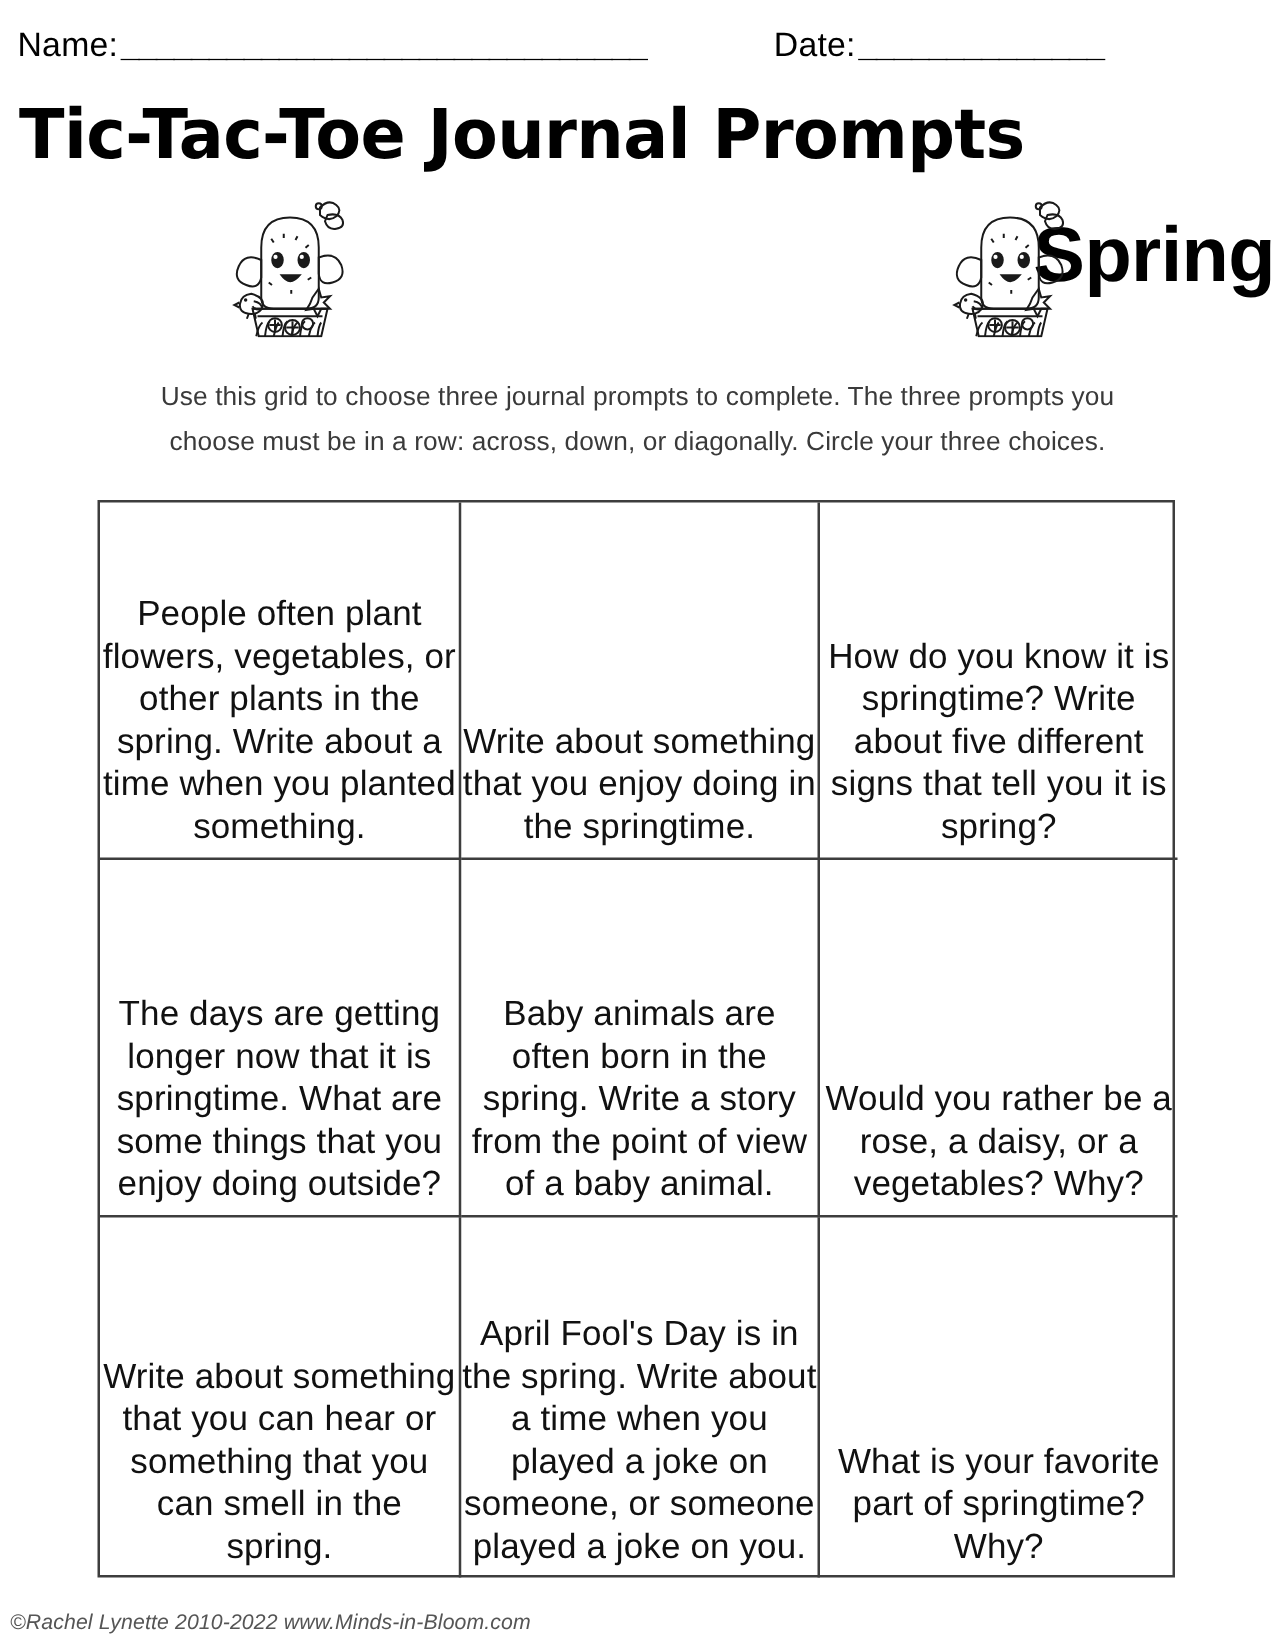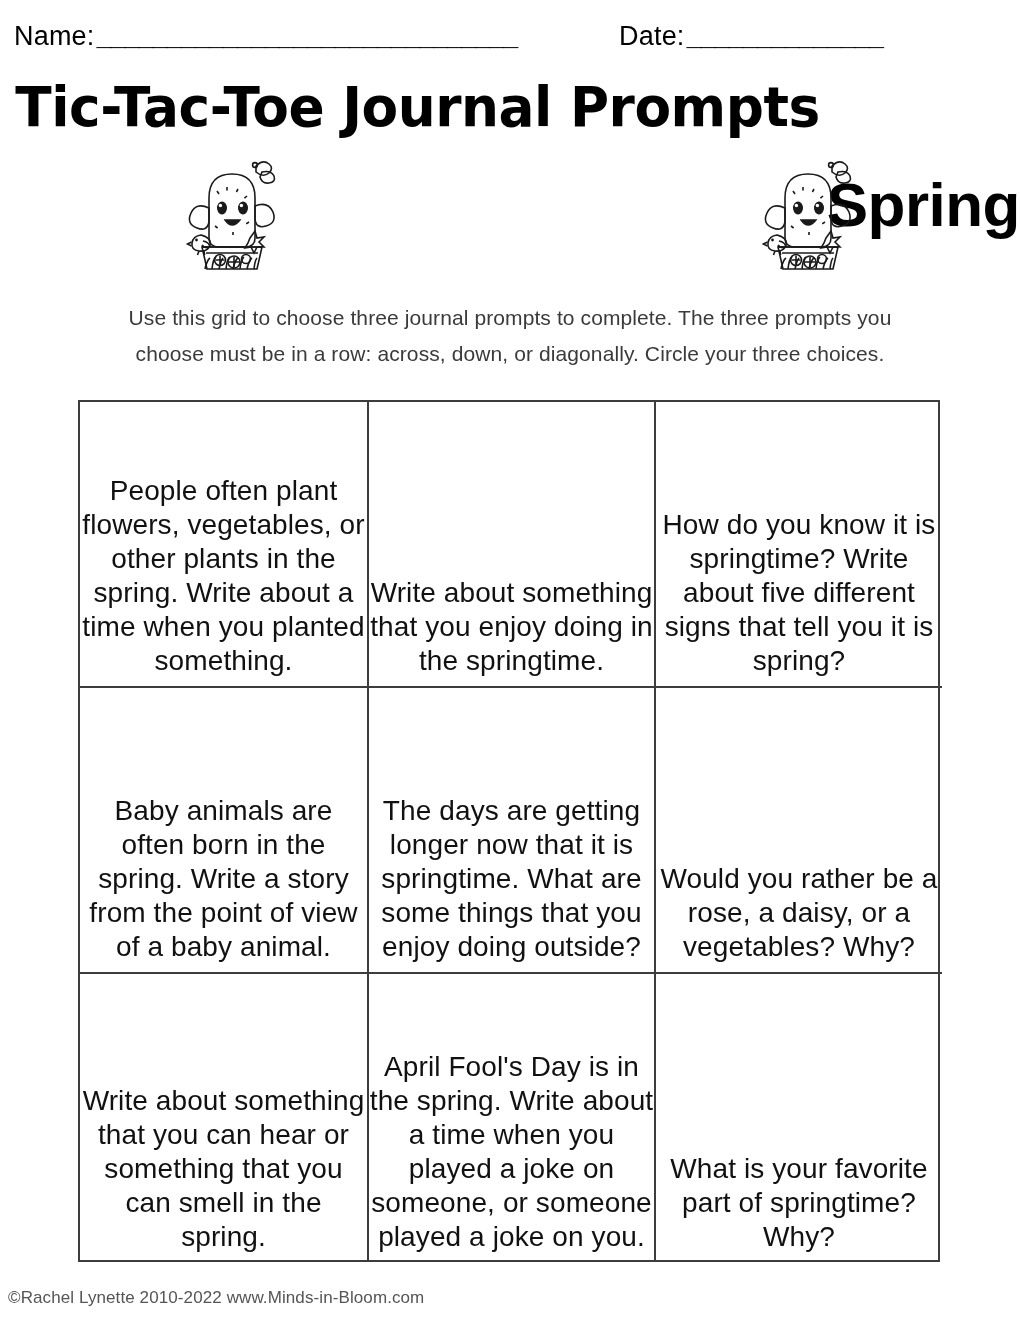--- a/index.html
+++ b/index.html
@@ -136,20 +136,21 @@
 
   
   .footer {
     position: absolute;
     left: 8px;
     top: 1288px;
     font-size: 17px;
     color: #555555;
     letter-spacing: 0.1px;
     white-space: nowrap;
+    font-style: italic;
   }
 </style>
 </head>
 <body>
 
 <div class="namedate">
   <div class="nd-field nd-name">
     <span class="nd-label">Name:</span>
     <span class="nd-rule">______________________________</span>
   </div>
@@ -250,24 +251,24 @@
     <span class="cell-text">People often plant flowers, vegetables, or other plants in the spring. Write about a time when you planted something.</span>
   </div>
   <div class="cell">
     <span class="cell-text">Write about something that you enjoy doing in the springtime.</span>
   </div>
   <div class="cell col-last">
     <span class="cell-text">How do you know it is springtime? Write about five different signs that tell you it is spring?</span>
   </div>
 
   <div class="cell">
+    <span class="cell-text">The days are getting longer now that it is springtime. What are some things that you enjoy doing outside?</span>
+  </div>
+  <div class="cell">
     <span class="cell-text">Baby animals are often born in the spring. Write a story from the point of view of a baby animal.</span>
-  </div>
-  <div class="cell">
-    <span class="cell-text">The days are getting longer now that it is springtime. What are some things that you enjoy doing outside?</span>
   </div>
   <div class="cell col-last">
     <span class="cell-text">Would you rather be a rose, a daisy, or a vegetables? Why?</span>
   </div>
 
   <div class="cell row-last">
     <span class="cell-text">Write about something that you can hear or something that you can smell in the spring.</span>
   </div>
   <div class="cell row-last">
     <span class="cell-text">April Fool's Day is in the spring. Write about a time when you played a joke on someone, or someone played a joke on you.</span>

